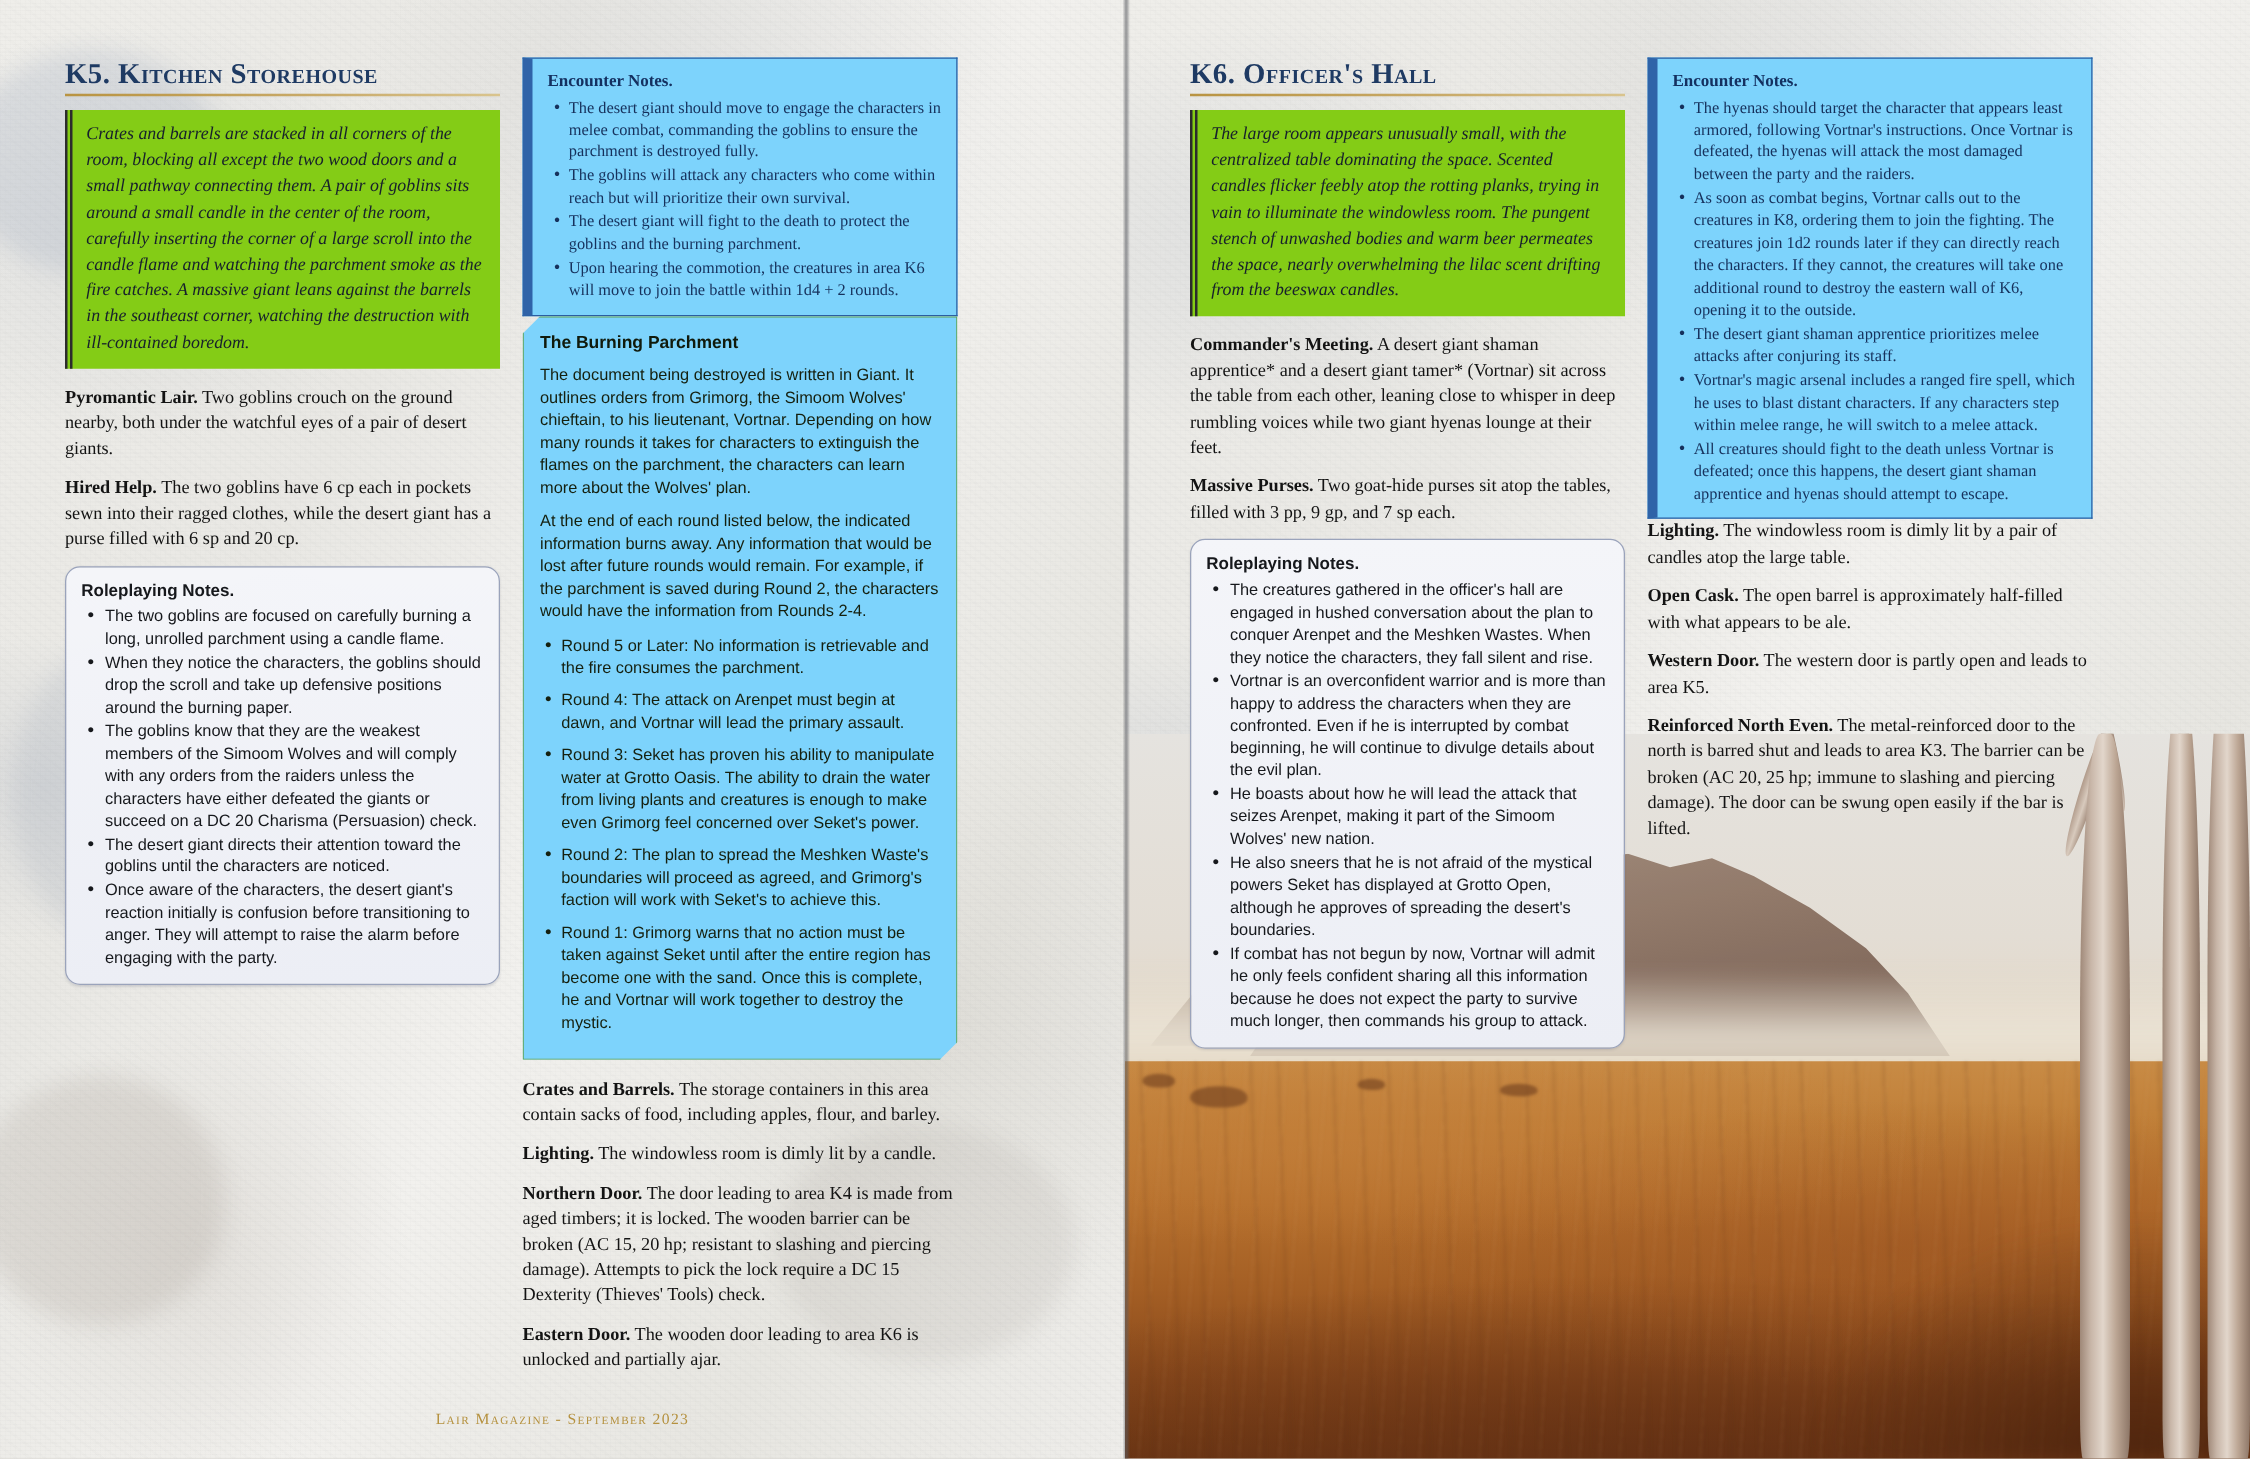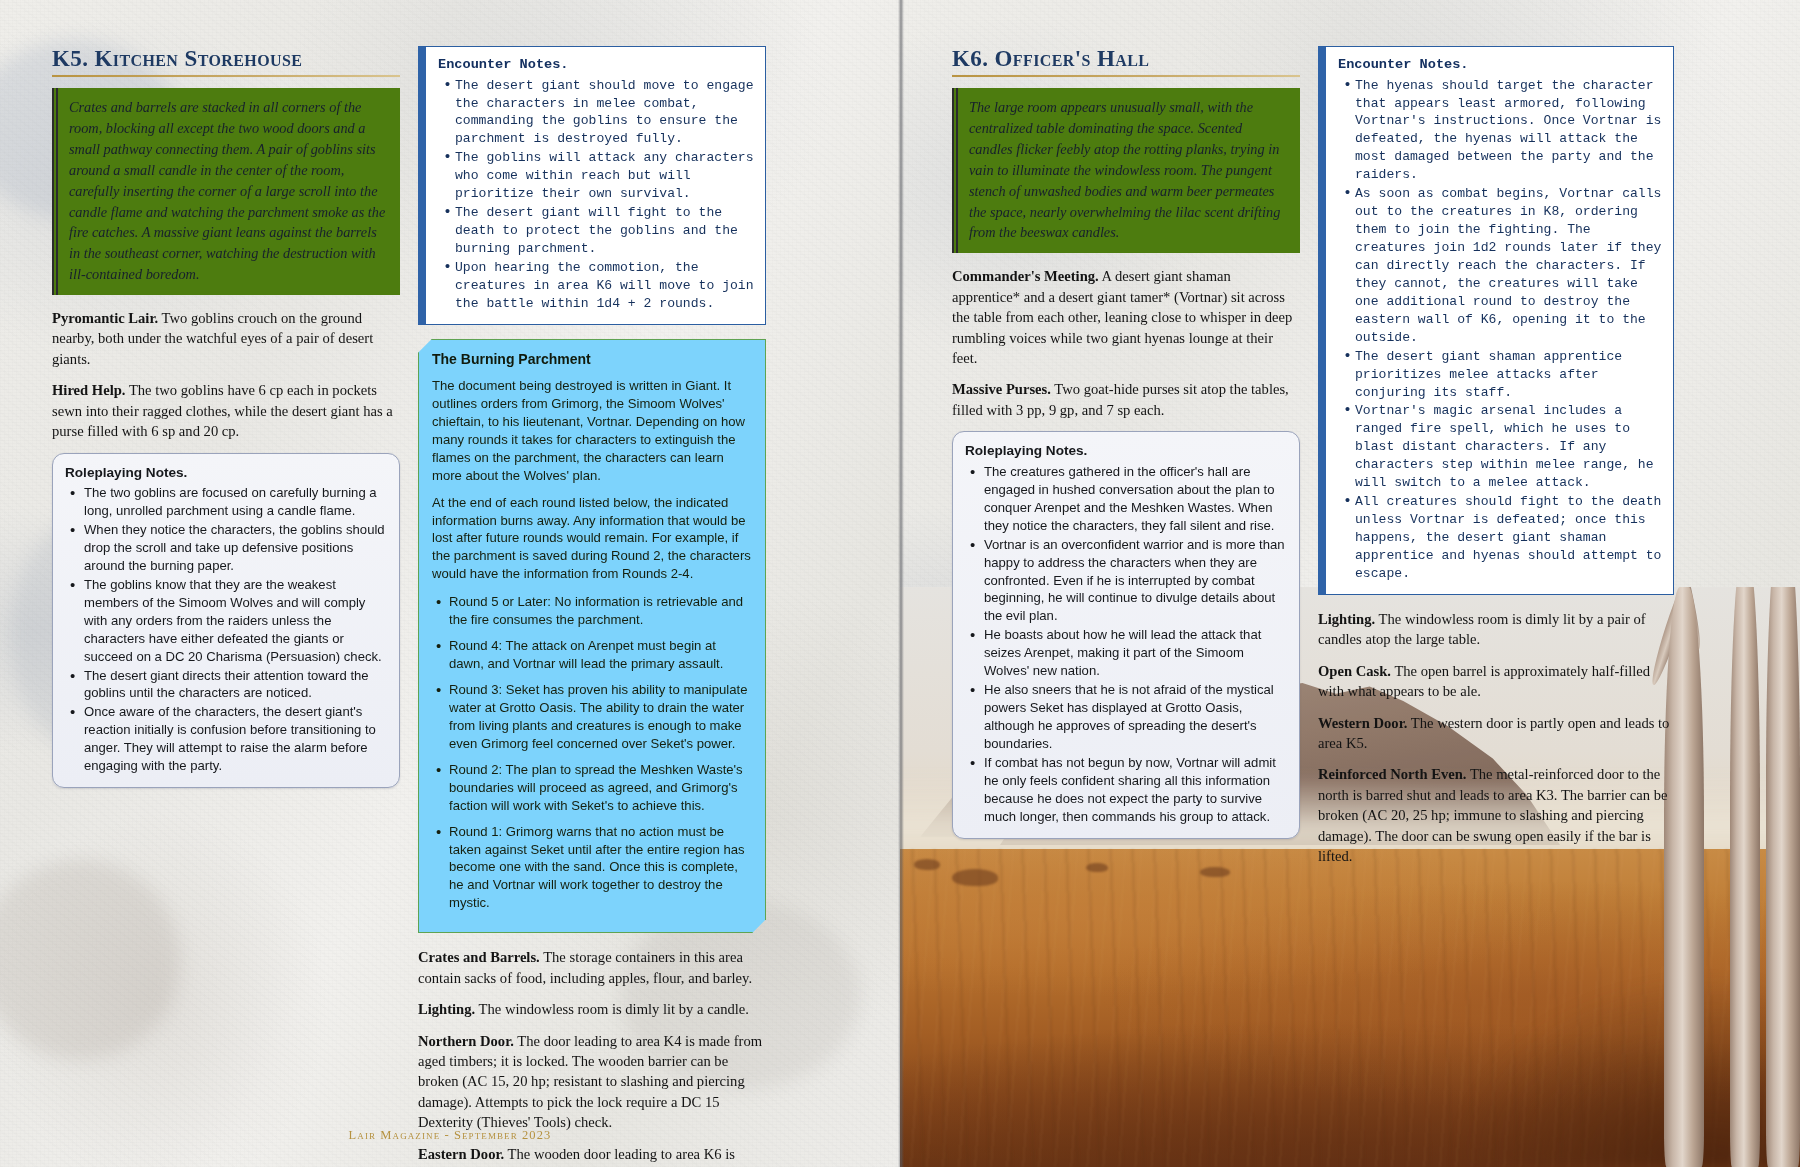--- a/index.html
+++ b/index.html
@@ -48,21 +48,21 @@
     font-family:"Liberation Serif", serif;
     font-weight:700; color:#1e3a63;
     font-size:23px; letter-spacing:.4px;
     font-variant:small-caps;
     margin:0 0 4px 0; line-height:1.1;
   }
   .head-rule { height:2px; background:linear-gradient(90deg,#b99442,#c9ab6a 60%,#d9c48e); margin-bottom:11px; }
 
   
   .readaloud {
-    background:#4d7c0f;
+    background:#84cc16;
     border-left:6px double #2c2c2c;
     padding:9px 11px 10px 11px;
     font-style:italic; font-size:14.3px; line-height:1.46;
     color:#17202c; margin-bottom:13px;
   }
 
   
   .body-p { font-size:14.6px; line-height:1.40; color:#131313; margin:0 0 11px 0; text-align:left; }
   .body-p b { font-weight:700; }
 
@@ -79,25 +79,25 @@
   }
   .notebox .nb-title { font-weight:700; font-size:13.6px; margin-bottom:2px; }
   .notebox ul { margin:0; padding-left:17px; list-style:none; }
   .notebox li { position:relative; margin:0 0 1px 0; padding-left:2px; }
   .notebox li::before { content:"\2022"; position:absolute; left:-12px; top:-1px; font-size:15px; }
 
   
   .encbox {
     border:1.3px solid #2b5ea1;
     border-left:8px solid #2f63a8;
-    background:#ffffff;
+    background:#7dd3fc;
     padding:9px 11px 10px 12px;
-    font-family:Liberation Mono, monospace;
+    font-family:Liberation Serif, serif;
     font-size:13.1px; line-height:1.37;
-    color:#16315c; margin-bottom:14px;
+    color:#16315c; 
   }
   .encbox .nb-title { font-weight:700; font-size:13.6px; color:#143060; margin-bottom:2px; }
   .encbox ul { margin:0; padding-left:17px; list-style:none; }
   .encbox li { position:relative; margin-bottom:1px; }
   .encbox li::before { content:"\2022"; position:absolute; left:-12px; top:-1px; font-size:15px; }
 
   
   .greenbox {
     background:#7dd3fc;
     border:1.6px solid #5fa352;
@@ -279,21 +279,21 @@
 
         <p class="body-p"><b>Commander's Meeting.</b><span> A desert giant shaman apprentice* and a desert giant tamer* (Vortnar) sit across the table from each other, leaning close to whisper in deep rumbling voices while two giant hyenas lounge at their feet.</span></p>
         <p class="body-p"><b>Massive Purses.</b><span> Two goat-hide purses sit atop the tables, filled with 3 pp, 9 gp, and 7 sp each.</span></p>
 
         <div class="notebox">
           <div class="nb-title">Roleplaying Notes.</div>
           <ul>
             <li>The creatures gathered in the officer's hall are engaged in hushed conversation about the plan to conquer Arenpet and the Meshken Wastes. When they notice the characters, they fall silent and rise.</li>
             <li>Vortnar is an overconfident warrior and is more than happy to address the characters when they are confronted. Even if he is interrupted by combat beginning, he will continue to divulge details about the evil plan.</li>
             <li>He boasts about how he will lead the attack that seizes Arenpet, making it part of the Simoom Wolves' new nation.</li>
-            <li>He also sneers that he is not afraid of the mystical powers Seket has displayed at Grotto Oasis, although he approves of spreading the desert's boundaries.</li>
+            <li>He also sneers that he is not afraid of the mystical powers Seket has displayed at Grotto Open, although he approves of spreading the desert's boundaries.</li>
             <li>If combat has not begun by now, Vortnar will admit he only feels confident sharing all this information because he does not expect the party to survive much longer, then commands his group to attack.</li>
           </ul>
         </div>
       </div>
 
       <div class="col right-col">
         <div class="encbox">
           <div class="nb-title">Encounter Notes.</div>
           <ul>
             <li>The hyenas should target the character that appears least armored, following Vortnar's instructions. Once Vortnar is defeated, the hyenas will attack the most damaged between the party and the raiders.</li>

